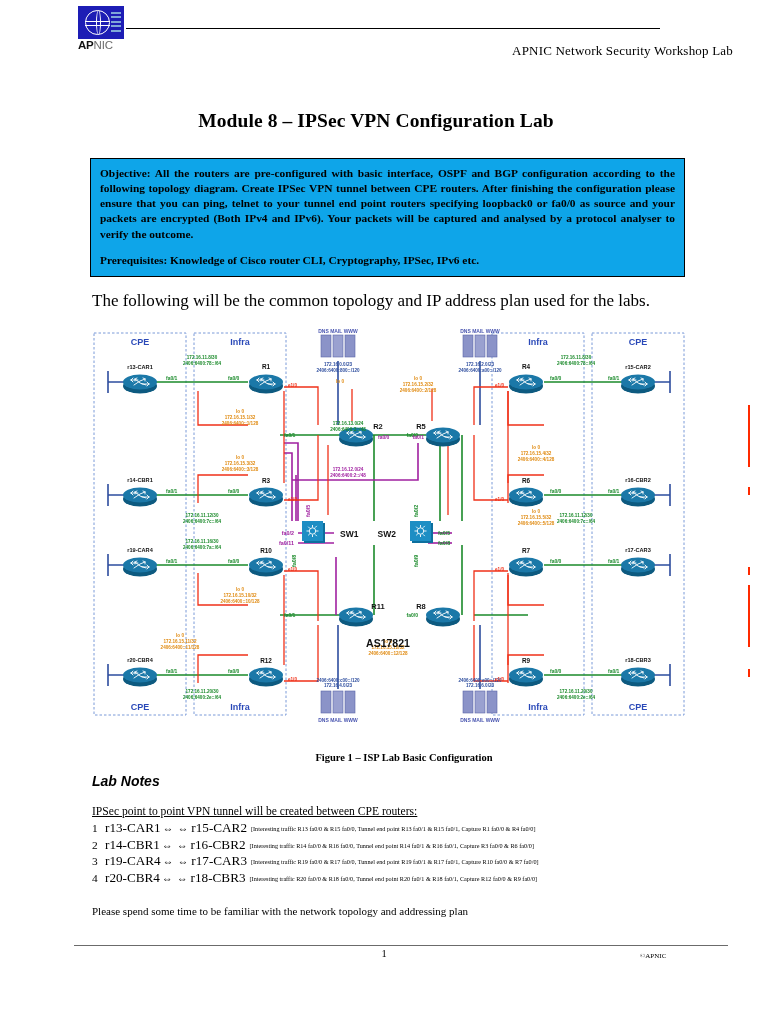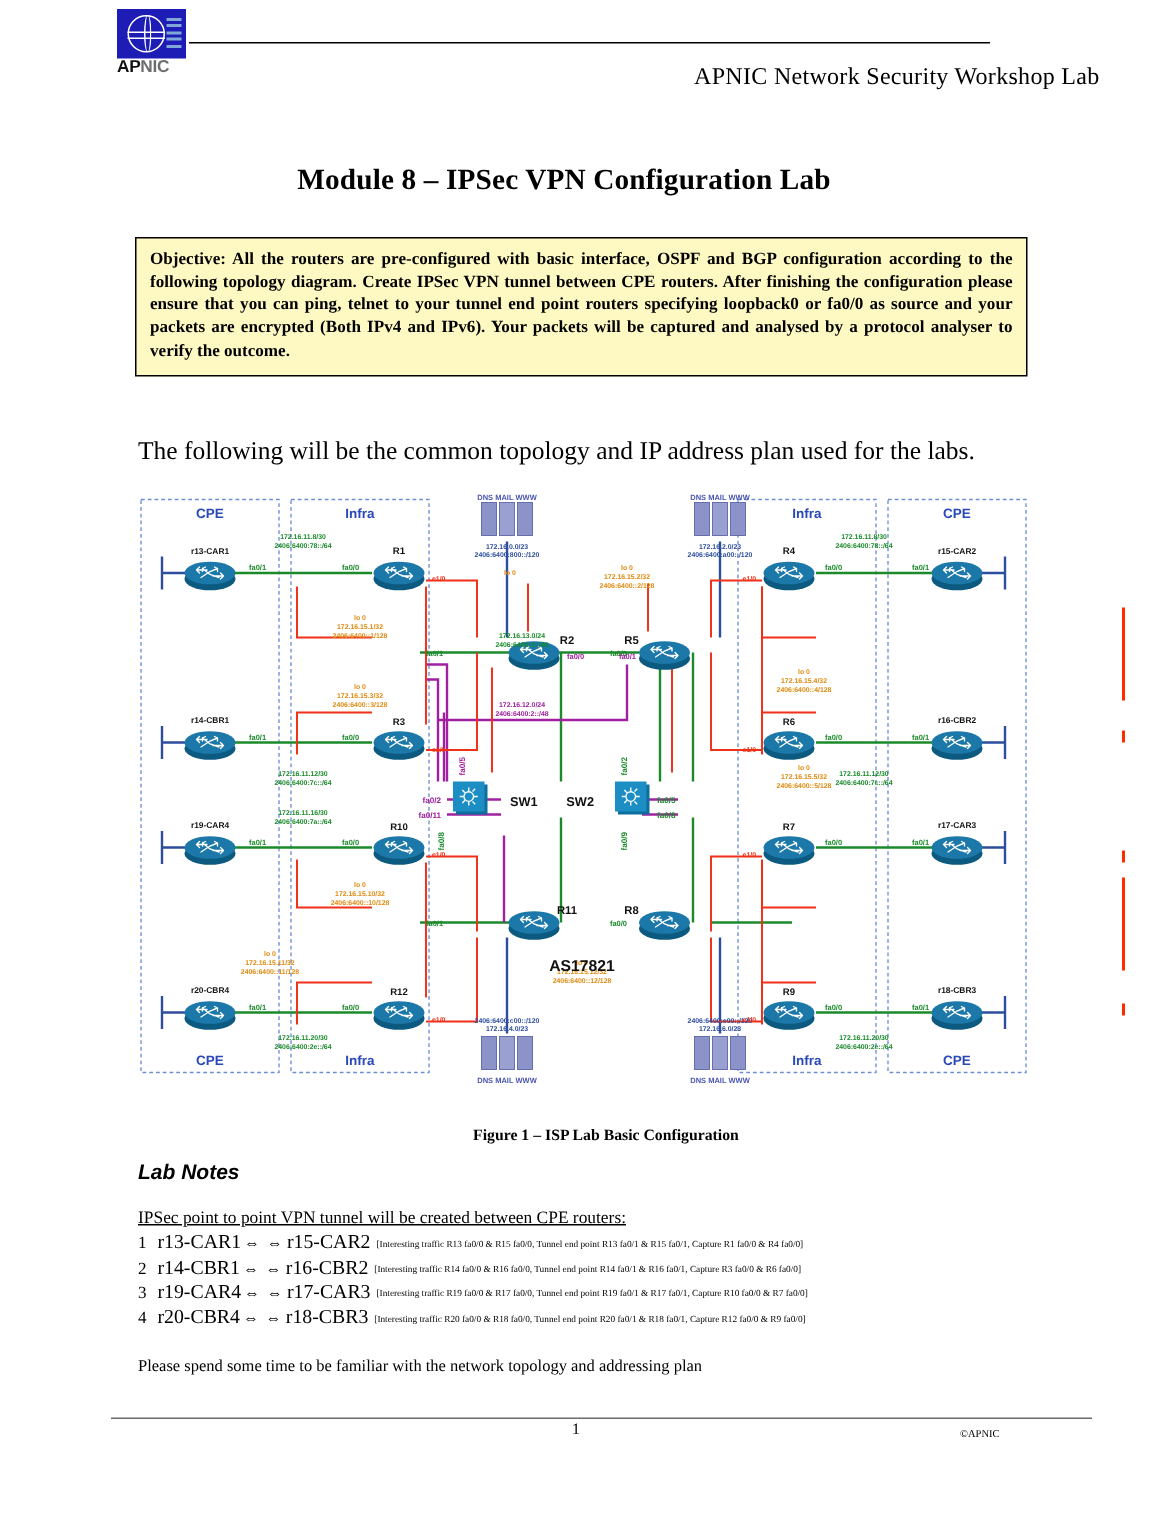--- a/index.html
+++ b/index.html
@@ -44,45 +44,45 @@
   }
   .apnic-logo-mark .bars i {
     display:block; height:2px; background:#7fa7d8; margin-bottom:2.4px;
   }
   .apnic-logo-text {
     position:absolute; left:0; top:33px;
     font-family:"Liberation Sans", sans-serif;
     font-size:11.5px; letter-spacing:-0.2px;
   }
   .apnic-logo-text .ap { font-weight:bold; color:#111; }
-  .apnic-logo-text .nic { font-weight:bold; color:#6d6d6d; }
+  .apnic-logo-text .nic { font-weight:normal; color:#6d6d6d; }
 
   .header-rule {
     position:absolute; left:126px; top:28px; width:534px; height:0;
     border-top:1.3px solid #000;
   }
   .header-title {
     position:absolute; right:35px; top:43px;
-    font-size:16px; font-family:"Liberation Serif", serif;
+    font-size:13px; font-family:"Liberation Serif", serif;
     letter-spacing:0.2px; white-space:nowrap;
   }
 
   
   .doc-title {
     position:absolute; left:0; top:110px; width:752px;
     text-align:center;
     font-size:19.5px; font-weight:bold;
     letter-spacing:0.1px;
   }
 
   
   .objective-box {
     position:absolute; left:90px; top:158px; width:595px;
     border:1.6px solid #000;
-    background:#fef9c3;
+    background:#0ea5e9;
     padding:7px 9px 8px 9px;
   }
   .objective-box p {
     margin:0;
     font-size:11.4px; font-weight:bold; line-height:1.33;
     text-align:justify;
   }
   .objective-box p.prereq { margin-top:11px; }
 
   
@@ -178,20 +178,21 @@
     </div>
   </div>
   <div class="header-rule"></div>
   <div class="header-title">APNIC Network Security Workshop Lab</div>
 </div>
 
 <div class="doc-title">Module 8 – IPSec VPN Configuration Lab</div>
 
 <div class="objective-box">
   <p>Objective: All the routers are pre-configured with basic interface, OSPF and BGP configuration according to the following topology diagram. Create IPSec VPN tunnel between CPE routers. After finishing the configuration please ensure that you can ping, telnet to your tunnel end point routers specifying loopback0 or fa0/0 as source and your packets are encrypted (Both IPv4 and IPv6). Your packets will be captured and analysed by a protocol analyser to verify the outcome.</p>
+  <p class="prereq">Prerequisites: Knowledge of Cisco router CLI, Cryptography, IPSec, IPv6 etc.</p>
 </div>
 
 <div class="intro-line">The following will be the common topology and IP address plan used for the labs.</div>
 
 <div class="diagram">
 <svg width="600" height="440" viewBox="0 0 600 440" xmlns="http://www.w3.org/2000/svg">
   <defs>
 
     <g id="router-sym">
       <ellipse cx="0" cy="4" rx="17" ry="7.5" fill="#0d5a80"></ellipse>

